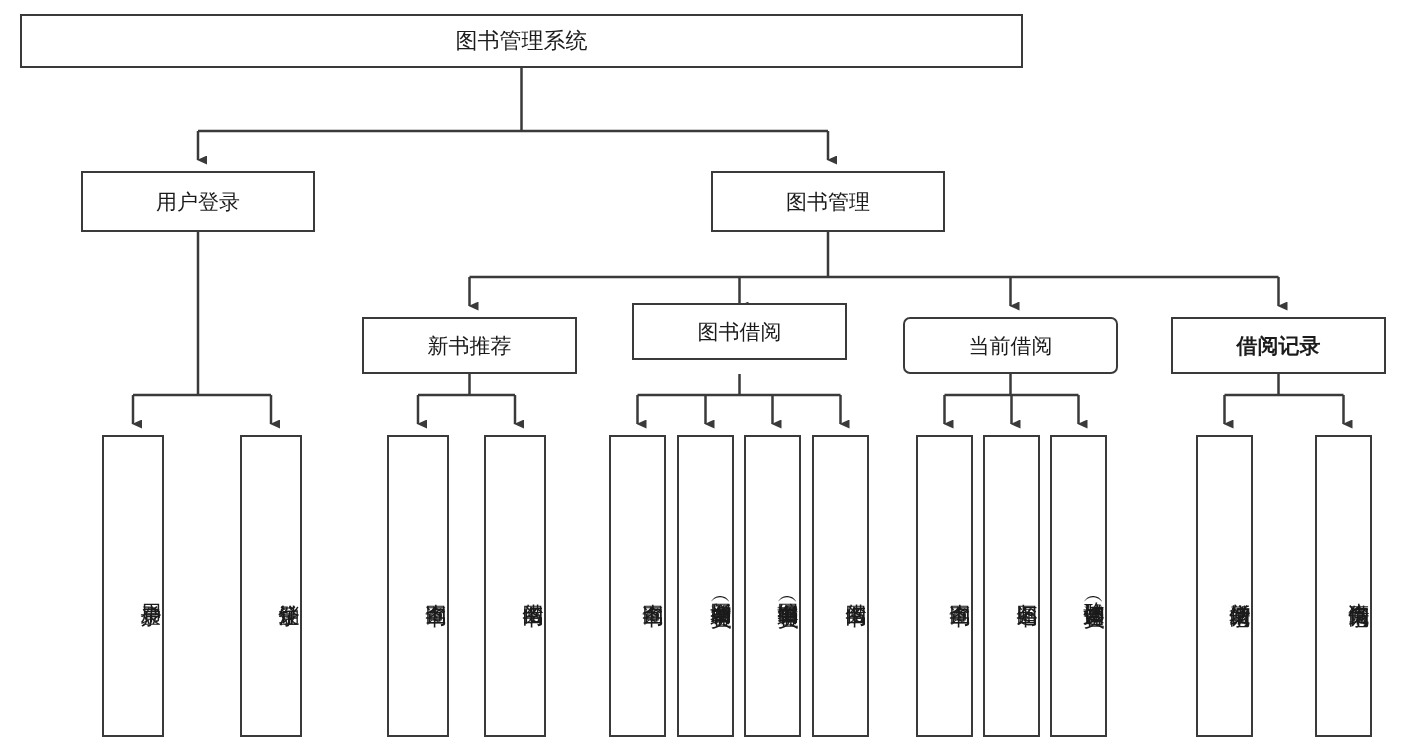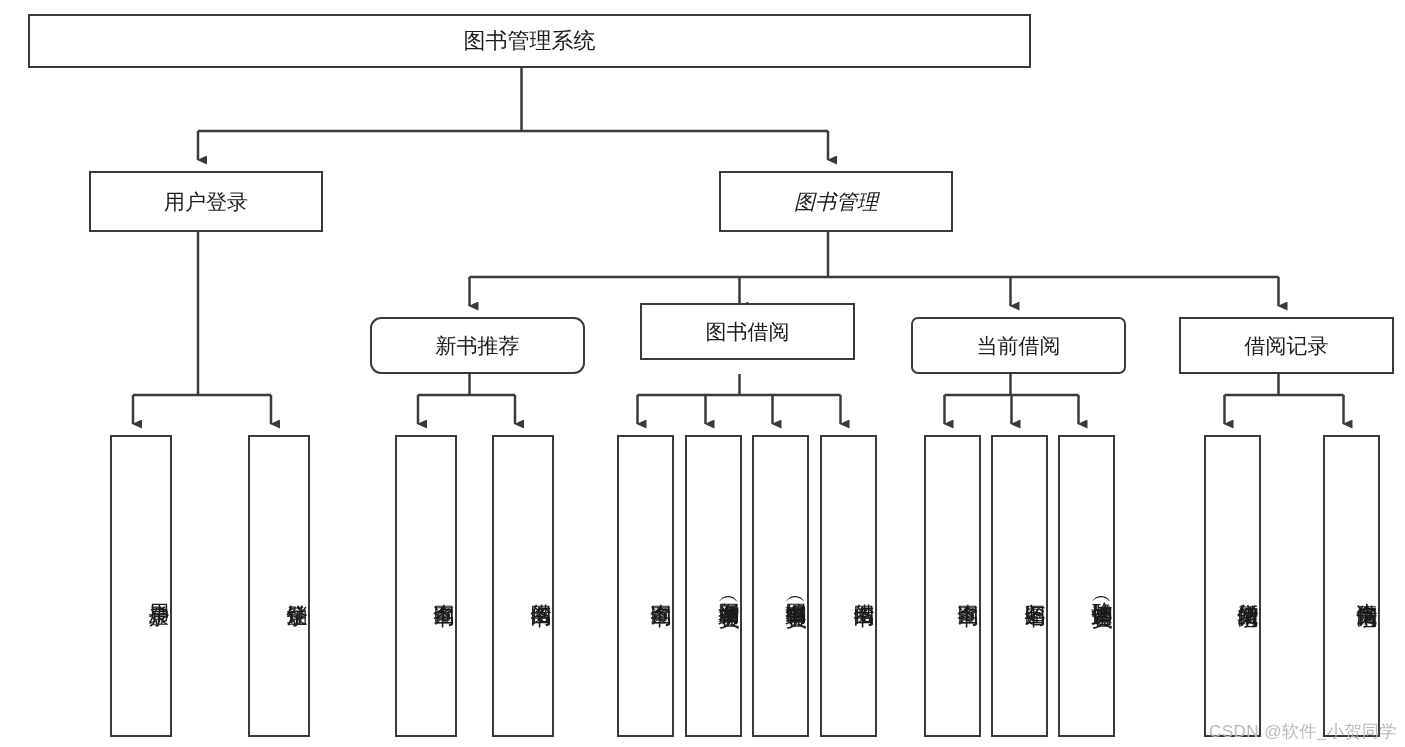--- a/index.html
+++ b/index.html
@@ -29,21 +29,20 @@
     position: absolute;
     box-sizing: border-box;
     background: #ffffff;
     border: 2.5px solid #3a3a3a;
     display: flex;
     align-items: center;
     justify-content: center;
     text-align: center;
     color: #1b1b1b;
     z-index: 2;
-    margin-left: 8px;
   }
   .node.root       { font-size: 22px; }
   .node.level2     { font-size: 21px; }
   .node.level3     { font-size: 21px; }
   .node.leaf       {
     font-size: 21px;
     writing-mode: vertical-rl;
     text-orientation: upright;
     align-items: flex-start;
     justify-content: center;
@@ -117,33 +116,33 @@
       </g>
   </svg>
 
   <div id="nodes-layer">
       <div class="node root" style="left: 20px; top: 14px; width: 1003px; height: 54px;">
         <span class="label">图书管理系统</span>
       </div>
       <div class="node level2" style="left: 81px; top: 171px; width: 234px; height: 61px;">
         <span class="label">用户登录</span>
       </div>
-      <div class="node level2" style="left: 711px; top: 171px; width: 234px; height: 61px; font-style: italic;">
+      <div class="node level2" style="left: 711px; top: 171px; width: 234px; height: 61px;">
         <span class="label">图书管理</span>
       </div>
-      <div class="node level3" style="left: 362px; top: 317px; width: 215px; height: 57px; border-radius: 11px;">
+      <div class="node level3" style="left: 362px; top: 317px; width: 215px; height: 57px;">
         <span class="label">新书推荐</span>
       </div>
       <div class="node level3" style="left: 632px; top: 303px; width: 215px; height: 57px;">
         <span class="label">图书借阅</span>
       </div>
       <div class="node level3" style="left: 903px; top: 317px; width: 215px; height: 57px; border-radius: 7px;">
         <span class="label">当前借阅</span>
       </div>
-      <div class="node level3" style="left: 1171px; top: 317px; width: 215px; height: 57px;">
+      <div class="node level3" style="left: 1171px; top: 317px; width: 215px; height: 57px; font-weight: bold;">
         <span class="label">借阅记录</span>
       </div>
       <div class="node leaf" style="left: 102px; top: 435px; width: 62px; height: 302px;">
         <span class="label">用户登录</span>
       </div>
       <div class="node leaf" style="left: 240px; top: 435px; width: 62px; height: 302px;">
         <span class="label">注销登录</span>
       </div>
       <div class="node leaf" style="left: 387px; top: 435px; width: 62px; height: 302px;">
         <span class="label">查询图书</span>
@@ -173,15 +172,14 @@
         <span class="label">确认归还（管理员）</span>
       </div>
       <div class="node leaf" style="left: 1196px; top: 435px; width: 57px; height: 302px;">
         <span class="label">新增借阅记录</span>
       </div>
       <div class="node leaf" style="left: 1315px; top: 435px; width: 57px; height: 302px;">
         <span class="label">查询借阅记录</span>
       </div>
     </div>
 
-  <div id="watermark">CSDN @软件_小贺同学</div>
 
 </div>
 
 </body></html>

